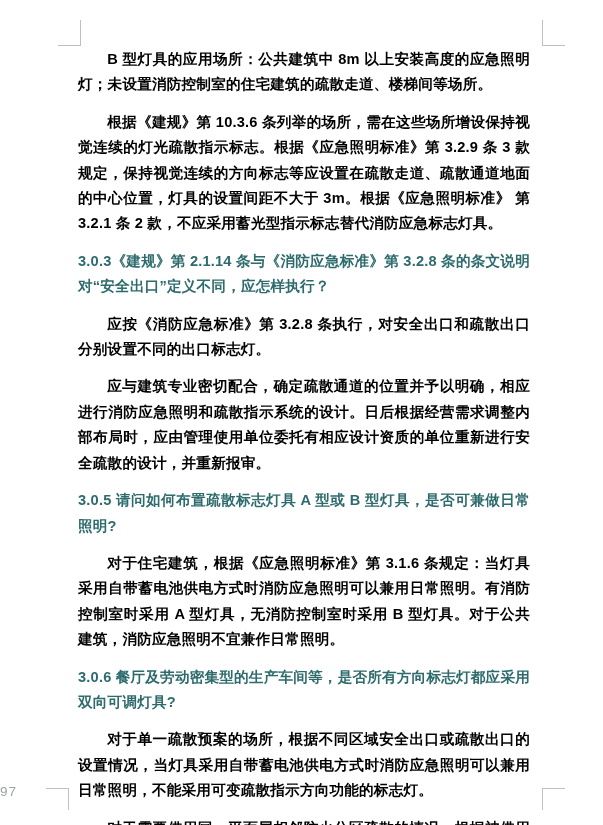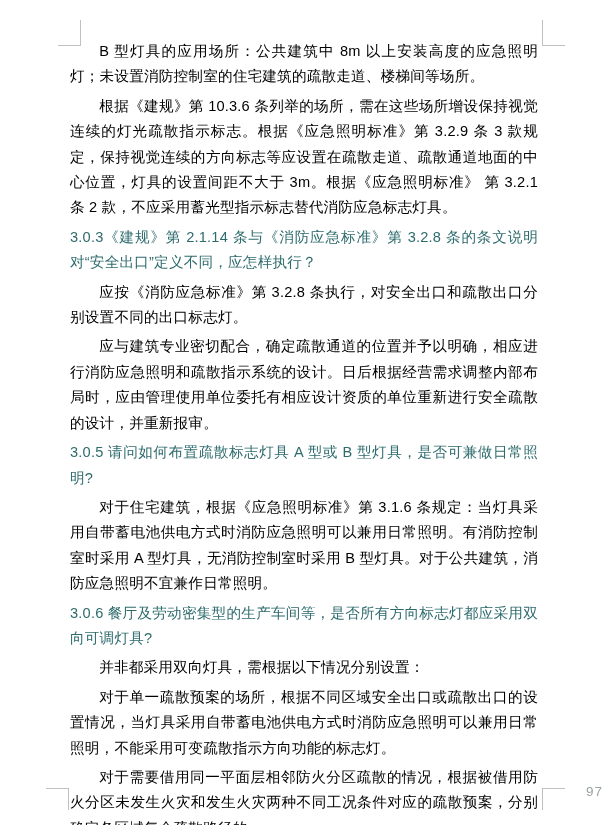--- a/index.html
+++ b/index.html
@@ -35,36 +35,37 @@
     left: 66px;
     top: 35px;
     width: 476px;
     font-size: 14.6px;
     line-height: 25.4px;
     color: var(--body-color);
     text-align: justify;
     letter-spacing: 0.2px;
   }
   .content p {
-    margin: 4px;
+    margin: 12px;
     padding: 0;
+    font-weight: bold;
   }
   .content p.body {
     text-indent: 2em;
   }
   .content p.question {
     color: var(--heading-color);
     text-indent: 0;
   }
   .footer {
     position: absolute;
     left: 0;
     top: 784px;
     width: 603px;
-    text-align: right;
+    text-align: left;
     font-size: 13.5px;
     color: var(--pagenum-color);
     letter-spacing: 1px;
   }
 </style>
 </head>
 <body>
 
 <div class="page">
   <div class="mark tl"></div>
@@ -74,19 +75,18 @@
 
   <div class="content">
       <p class="body">B 型灯具的应用场所：公共建筑中 8m 以上安装高度的应急照明灯；未设置消防控制室的住宅建筑的疏散走道、楼梯间等场所。</p>
       <p class="body">根据《建规》第 10.3.6 条列举的场所，需在这些场所增设保持视觉连续的灯光疏散指示标志。根据《应急照明标准》第 3.2.9 条 3 款规定，保持视觉连续的方向标志等应设置在疏散走道、疏散通道地面的中心位置，灯具的设置间距不大于 3m。根据《应急照明标准》 第 3.2.1 条 2 款，不应采用蓄光型指示标志替代消防应急标志灯具。</p>
       <p class="question">3.0.3《建规》第 2.1.14 条与《消防应急标准》第 3.2.8 条的条文说明对“安全出口”定义不同，应怎样执行？</p>
       <p class="body">应按《消防应急标准》第 3.2.8 条执行，对安全出口和疏散出口分别设置不同的出口标志灯。</p>
       <p class="body">应与建筑专业密切配合，确定疏散通道的位置并予以明确，相应进行消防应急照明和疏散指示系统的设计。日后根据经营需求调整内部布局时，应由管理使用单位委托有相应设计资质的单位重新进行安全疏散的设计，并重新报审。</p>
       <p class="question">3.0.5 请问如何布置疏散标志灯具 A 型或 B 型灯具，是否可兼做日常照明?</p>
       <p class="body">对于住宅建筑，根据《应急照明标准》第 3.1.6 条规定：当灯具采用自带蓄电池供电方式时消防应急照明可以兼用日常照明。有消防控制室时采用 A 型灯具，无消防控制室时采用 B 型灯具。对于公共建筑，消防应急照明不宜兼作日常照明。</p>
       <p class="question">3.0.6 餐厅及劳动密集型的生产车间等，是否所有方向标志灯都应采用双向可调灯具?</p>
-      <p class="body">并非都采用双向灯具，需根据以下情况分别设置：</p>
       <p class="body">对于单一疏散预案的场所，根据不同区域安全出口或疏散出口的设置情况，当灯具采用自带蓄电池供电方式时消防应急照明可以兼用日常照明，不能采用可变疏散指示方向功能的标志灯。</p>
       <p class="body">对于需要借用同一平面层相邻防火分区疏散的情况，根据被借用防火分区未发生火灾和发生火灾两种不同工况条件对应的疏散预案，分别确定各区域每个疏散路径的</p>
     </div>
 
   <div class="footer">97</div>
 </div>
 
 </body></html>

